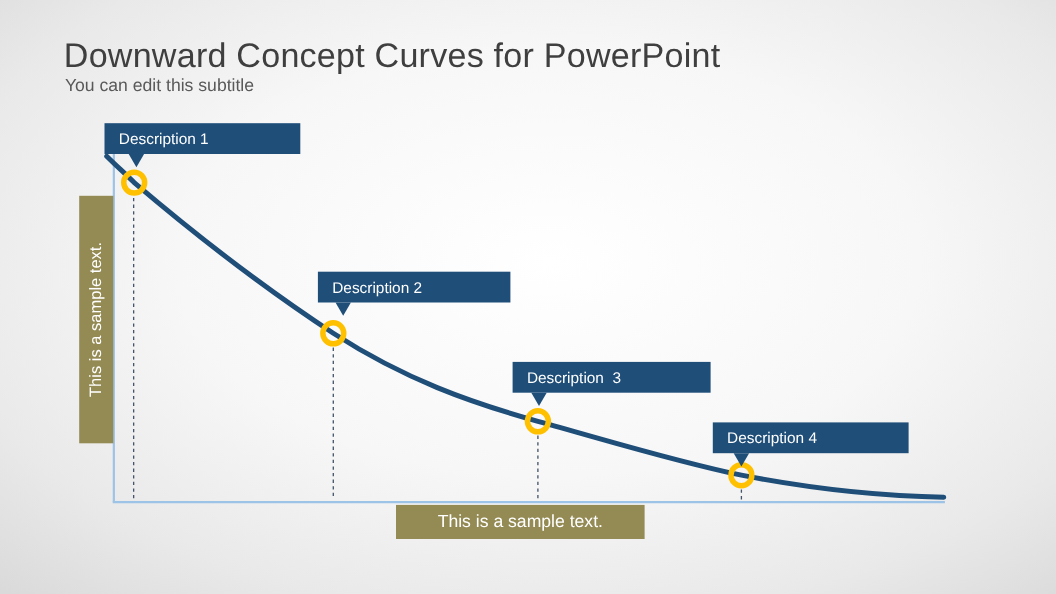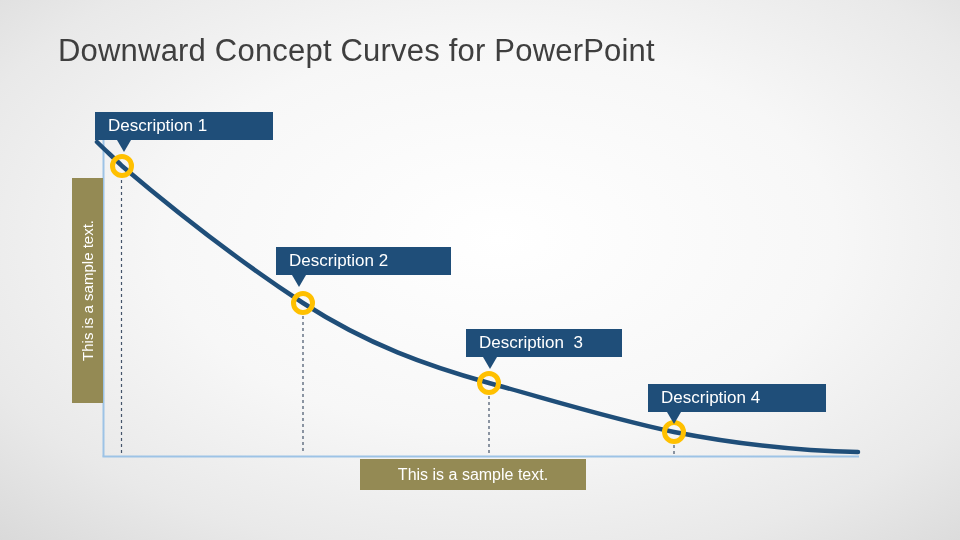--- a/index.html
+++ b/index.html
@@ -17,34 +17,34 @@
   }
   .slide-subtitle {
     position:absolute; left:59px; top:70px;
     font-size:16px; color:#595959;
   }
 
   .svg-layer { position:absolute; left:0; top:0; width:960px; height:540px; }
 
   .desc-box {
     position:absolute; height:28px; background:#1F4E79;
-    color:#ffffff; font-size:17px; line-height:28px;
+    color:#ffffff; font-size:14px; line-height:28px;
     padding-left:13px; box-sizing:border-box;
   }
   .desc-box span { white-space:pre; }
   .desc-box .pointer {
     position:absolute; left:20px; top:100%;
     width:0; height:0;
     border-left:7px solid transparent;
     border-right:7px solid transparent;
     border-top:12px solid #1F4E79;
   }
   .box1 { left:95px;  top:112px; width:178px; }
-  .box2 { left:276px; top:247px; width:175px; }
-  .box3 { left:466px; top:329px; width:156px; }
+  .box2 { left:289px; top:247px; width:175px; }
+  .box3 { left:466px; top:329px; width:180px; }
   .box4 { left:648px; top:384px; width:178px; }
 
   .olive-bar {
     position:absolute; background:#948A54; color:#ffffff;
     display:flex; align-items:center; justify-content:center;
   }
   .olive-left {
     left:72px; top:178px; width:31px; height:225px;
     font-size:15px;
   }
@@ -57,20 +57,21 @@
     left:360px; top:459px; width:226px; height:31px;
     font-size:16px;
   }
 </style>
 </head>
 <body>
 
 <div class="slide">
 
   <div class="slide-title">Downward Concept Curves for PowerPoint</div>
+  <div class="slide-subtitle">You can edit this subtitle</div>
 
   <svg class="svg-layer" viewBox="0 0 960 540">
 
     <line x1="103.5" y1="140" x2="103.5" y2="456.5" stroke="#9DC3E6" stroke-width="2"></line>
     <line x1="102.5" y1="456.5" x2="859" y2="456.5" stroke="#9DC3E6" stroke-width="2"></line>
 
     <line x1="121.5" y1="180" x2="121.5" y2="454" stroke="#44546A" stroke-width="1.2" stroke-dasharray="3 3"></line>
     <line x1="303" y1="316" x2="303" y2="454" stroke="#44546A" stroke-width="1.2" stroke-dasharray="3 3"></line>
     <line x1="489" y1="396" x2="489" y2="454" stroke="#44546A" stroke-width="1.2" stroke-dasharray="3 3"></line>
     <line x1="674" y1="445" x2="674" y2="454" stroke="#44546A" stroke-width="1.2" stroke-dasharray="3 3"></line>

